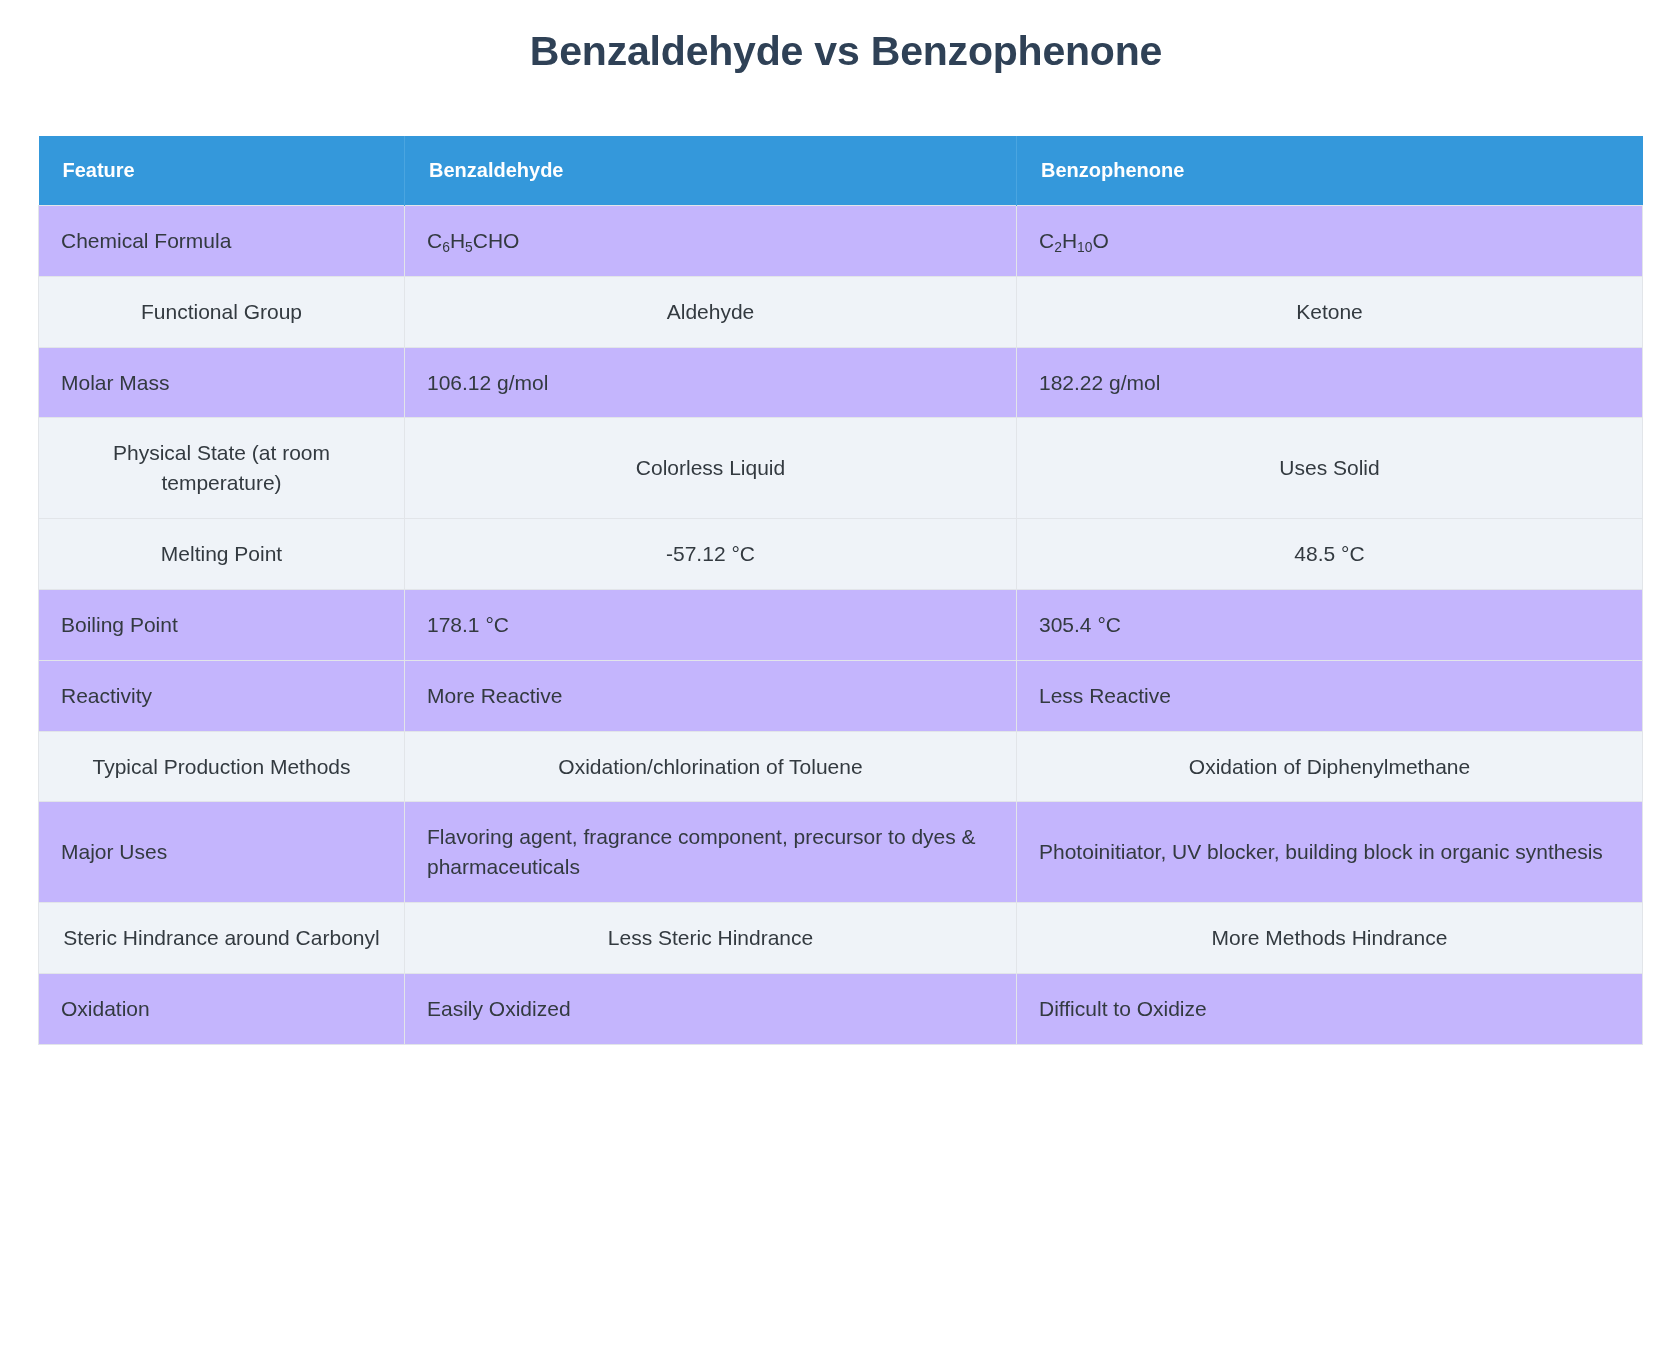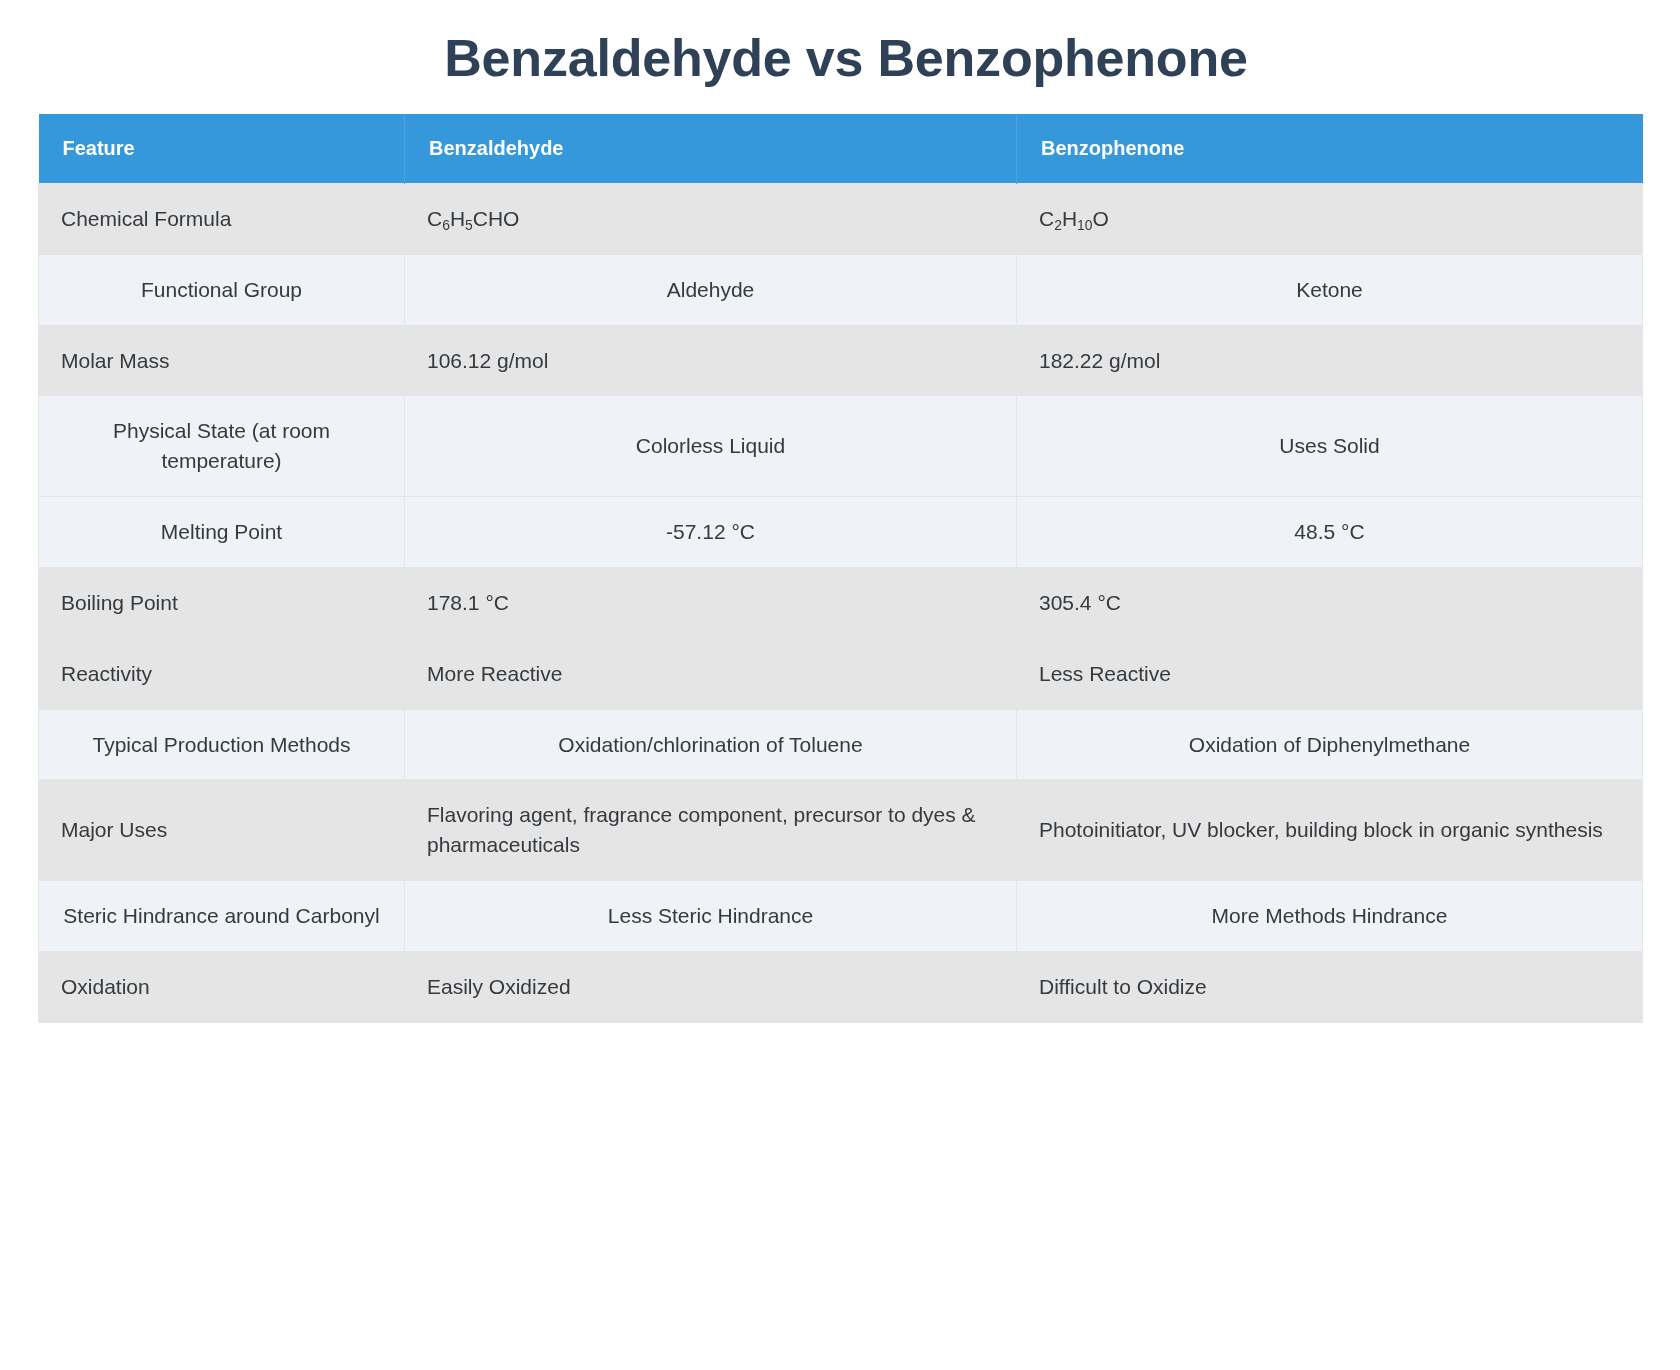--- a/index.html
+++ b/index.html
@@ -16,37 +16,38 @@
   }
   .page {
     width: 1680px;
     height: 1370px;
     box-sizing: border-box;
     padding: 0;
     position: relative;
   }
   .page-title {
     text-align: center;
-    font-size: 52px;
+    font-size: 41px;
     font-weight: bold;
     color: #2f4156;
     margin: 0;
     padding: 28px 0 26px 12px;
     letter-spacing: -0.2px;
   }
   .table-wrap {
     margin: 0 38px 0 38px;
     width: 1604px;
     box-sizing: border-box;
   }
   table.cmp {
     border-collapse: collapse;
     width: 1604px;
     table-layout: fixed;
     background: #ffffff;
+    margin-top: 35px;
   }
   table.cmp col.c1 { width: 366px; }
   table.cmp col.c2 { width: 612px; }
   table.cmp col.c3 { width: 626px; }
 
   table.cmp thead th {
     background: #3498db;
     color: #ffffff;
     font-size: 20px;
     font-weight: bold;
@@ -61,21 +62,21 @@
   table.cmp tbody td {
     font-size: 21px;
     font-weight: normal;
     color: #333a40;
     padding: 20px 22px;
     border: 1px solid #e2e5e9;
     vertical-align: middle;
     line-height: 1.42;
     box-sizing: border-box;
   }
-  table.cmp tbody tr.odd td { background: #e5e5e5; }
+  table.cmp tbody tr.odd td { background: #c4b5fd; }
   table.cmp tbody tr.even td { background: #eff3f8; text-align: center; }
 
   table.cmp tbody td.feat { color: #333a40; }
 
   sub {
     font-size: 0.66em;
     vertical-align: baseline;
     position: relative;
     top: 0.30em;
     line-height: 0;

